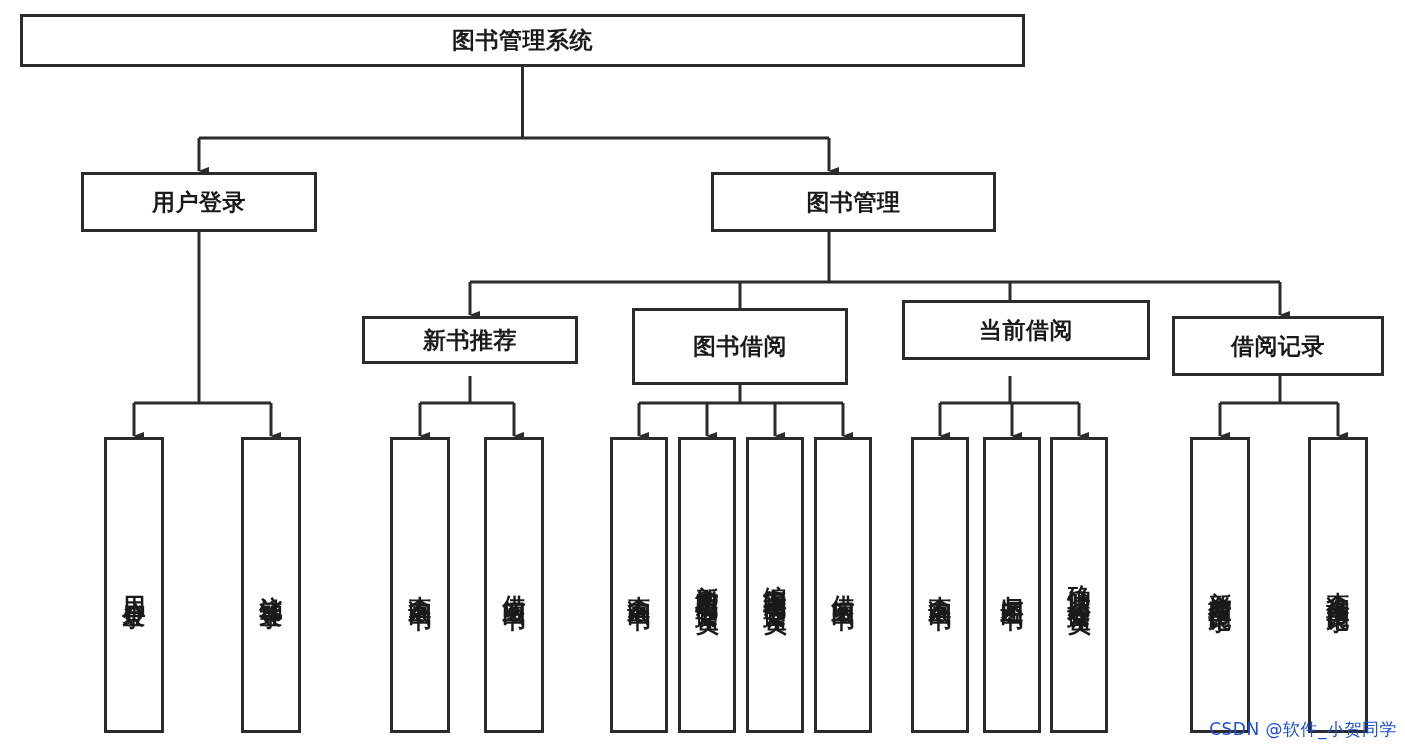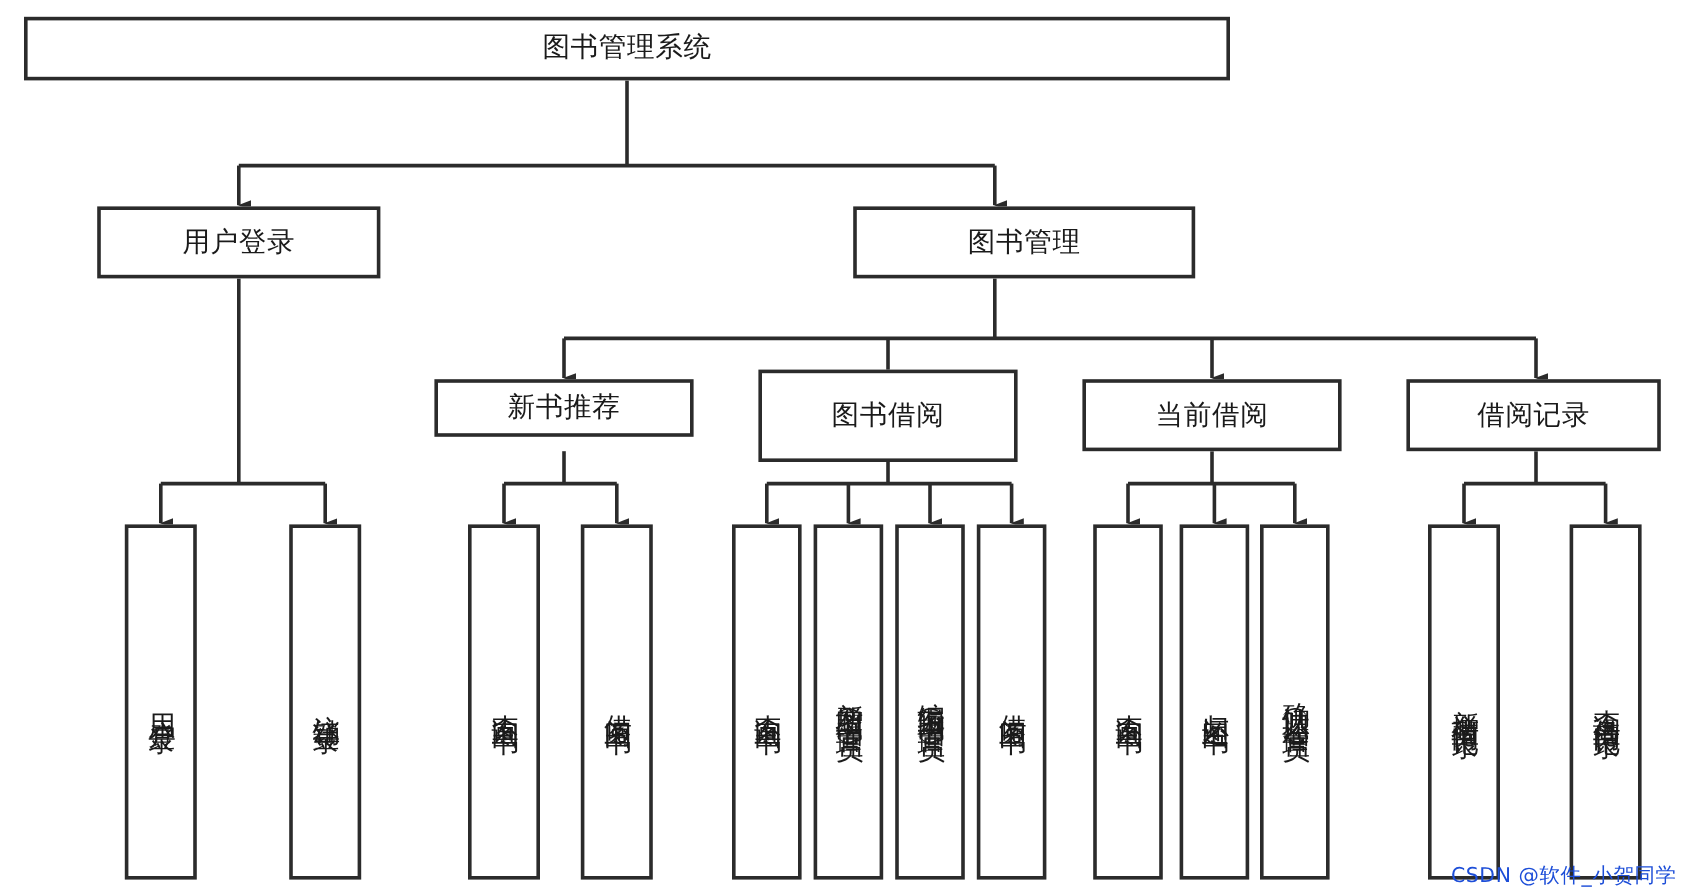--- a/index.html
+++ b/index.html
@@ -35,20 +35,21 @@
     display: flex;
     align-items: center;
     justify-content: center;
     overflow: hidden;
   }
   .node .label {
     color: #1a1a1a;
     line-height: 1.05;
     text-align: center;
     white-space: pre;
+    font-weight: bold;
   }
   .node.horiz .label {
     font-size: 23px;
     letter-spacing: 0.5px;
   }
   .node.vert {
     align-items: center;
     justify-content: center;
   }
   .node.vert .label {
@@ -124,21 +125,21 @@
       </div>
       <div class="node horiz" style="left: 711px; top: 172px; width: 285px; height: 60px;">
         <span class="label">图书管理</span>
       </div>
       <div class="node horiz" style="left: 362px; top: 316px; width: 216px; height: 48px;">
         <span class="label">新书推荐</span>
       </div>
       <div class="node horiz" style="left: 632px; top: 308px; width: 216px; height: 77px;">
         <span class="label">图书借阅</span>
       </div>
-      <div class="node horiz" style="left: 902px; top: 316px; width: 216px; height: 60px;">
+      <div class="node horiz" style="left: 902px; top: 300px; width: 248px; height: 60px;">
         <span class="label">当前借阅</span>
       </div>
       <div class="node horiz" style="left: 1172px; top: 316px; width: 212px; height: 60px;">
         <span class="label">借阅记录</span>
       </div>
       <div class="node vert" style="left: 104px; top: 437px; width: 60px; height: 296px;">
         <span class="label">用户登录</span>
       </div>
       <div class="node vert" style="left: 241px; top: 437px; width: 60px; height: 296px;">
         <span class="label">注销登录</span>

